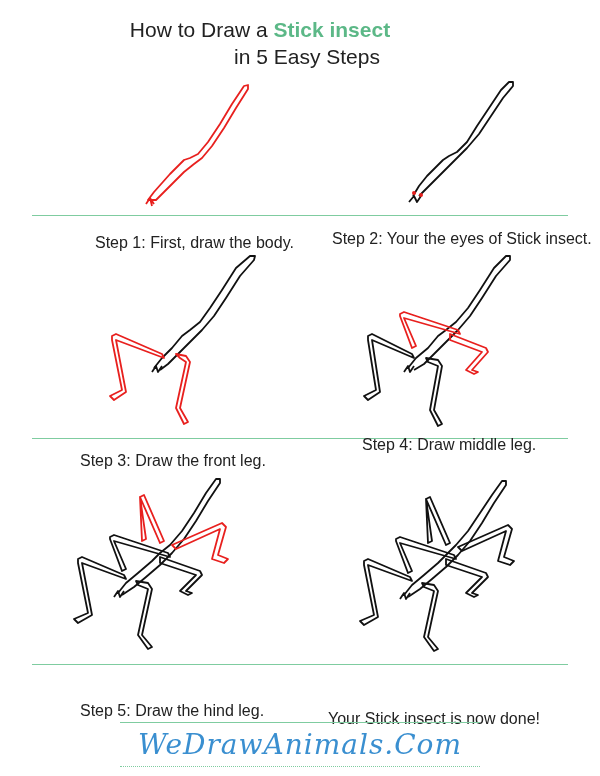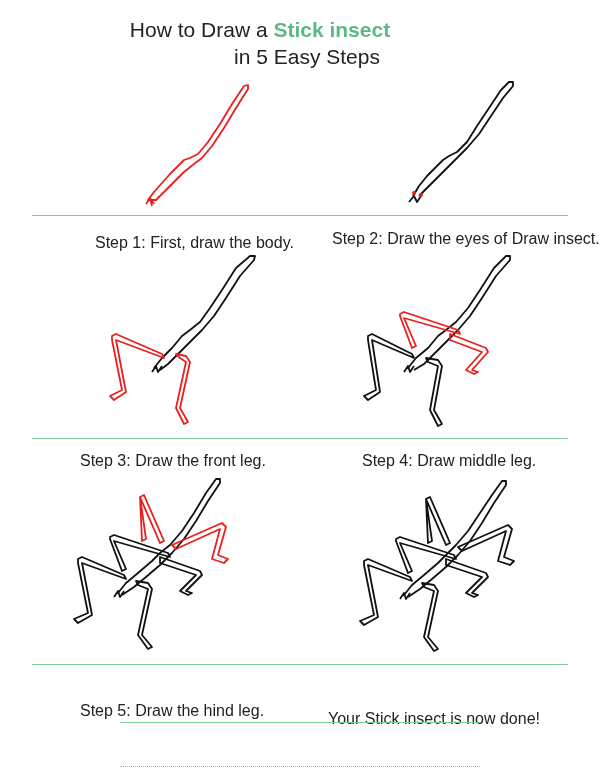--- a/index.html
+++ b/index.html
@@ -40,21 +40,21 @@
     <path d="M8,120 L14,110 L22,100 L32,90 L38,84 L44,80 L52,76 L62,66 L72,50 L84,32 L96,14 L104,6 L108,6 L108,10 L98,22 L86,40 L74,58 L62,72 L52,82 L42,92 L32,102 L22,112 L14,120"></path>
     <path d="M4,126 L9,120 L12,126 L16,120"></path>
   </g>
   <circle cx="9" cy="117" r="2" fill="#e8201e"></circle>
   <circle cx="16" cy="119" r="2" fill="#e8201e"></circle>
 </svg>
 
 <div class="divider" style="top:215px"></div>
 
 <div class="caption" style="left:95px;top:234px">Step 1: First, draw the body.</div>
-<div class="caption" style="left:332px;top:230px">Step 2: Draw the eyes of Draw insect.</div>
+<div class="caption" style="left:332px;top:230px">Step 2: Your the eyes of Stick insect.</div>
 
 <svg class="fig" style="left:90px;top:250px" width="180" height="180" viewBox="0 0 180 180">
   <g fill="none" stroke="#111" stroke-width="1.8" stroke-linejoin="round">
     <path d="M64,118 L72,108 L82,98 L92,86 L100,80 L110,72 L120,58 L132,40 L146,18 L160,6 L165,6 L164,10 L150,26 L136,48 L124,66 L112,80 L100,92 L88,104 L78,114 L70,120"></path>
     <path d="M62,122 L66,116 L68,122 L72,116"></path>
   </g>
   <g fill="none" stroke="#e8201e" stroke-width="1.8" stroke-linejoin="round">
     <path d="M22,86 L26,84 L72,104 L74,108 L26,90 L36,142 L24,150 L20,146 L32,140 L22,90 Z"></path>
     <path d="M86,104 L96,106 L100,112 L90,158 L98,172 L94,174 L86,158 L96,112 L90,108 Z"></path>
   </g>
@@ -69,21 +69,21 @@
   </g>
   <g fill="none" stroke="#e8201e" stroke-width="1.8" stroke-linejoin="round">
     <path d="M50,64 L54,62 L108,80 L110,84 L54,68 L66,96 L62,98 L50,66 Z"></path>
     <path d="M100,84 L136,98 L138,102 L122,120 L128,122 L124,124 L116,120 L132,102 L100,90 Z"></path>
   </g>
 </svg>
 
 <div class="divider" style="top:438px"></div>
 
 <div class="caption" style="left:80px;top:452px">Step 3: Draw the front leg.</div>
-<div class="caption" style="left:362px;top:452px">Step 4: Draw middle leg.</div>
+<div class="caption" style="left:362px;top:436px">Step 4: Draw middle leg.</div>
 
 <svg class="fig" style="left:60px;top:475px" width="200" height="180" viewBox="0 0 200 180">
   <g fill="none" stroke="#111" stroke-width="1.8" stroke-linejoin="round">
     <path d="M58,118 L66,108 L78,98 L92,86 L100,78 L110,70 L122,56 L134,38 L146,18 L156,4 L160,4 L160,8 L148,26 L136,46 L124,64 L112,78 L100,90 L86,102 L74,112 L62,120"></path>
     <path d="M54,122 L58,116 L60,122 L64,116"></path>
     <path d="M18,84 L22,82 L64,100 L66,104 L22,88 L32,140 L18,148 L14,144 L28,138 L18,88 Z"></path>
     <path d="M76,106 L88,108 L92,114 L82,160 L92,172 L88,174 L78,160 L88,114 L78,110 Z"></path>
     <path d="M50,62 L54,60 L108,78 L110,82 L54,66 L66,94 L62,96 L50,64 Z"></path>
     <path d="M100,82 L140,96 L142,100 L126,116 L132,118 L128,120 L120,116 L136,100 L100,88 Z"></path>
   </g>
@@ -106,14 +106,15 @@
   </g>
 </svg>
 
 <div class="divider" style="top:664px"></div>
 
 <div class="caption" style="left:80px;top:702px">Step 5: Draw the hind leg.</div>
 <div class="caption" style="left:328px;top:710px">Your Stick insect is now done!</div>
 
 <div class="logo-wrap">
   <div class="logo-line" style="top:0"></div>
+  <div class="logo-text" style="color:#3a8fd0">WeDrawAnimals.Com</div>
   <div class="logo-line" style="top:44px;border-top-style:dotted"></div>
 </div>
 
 </body></html>

